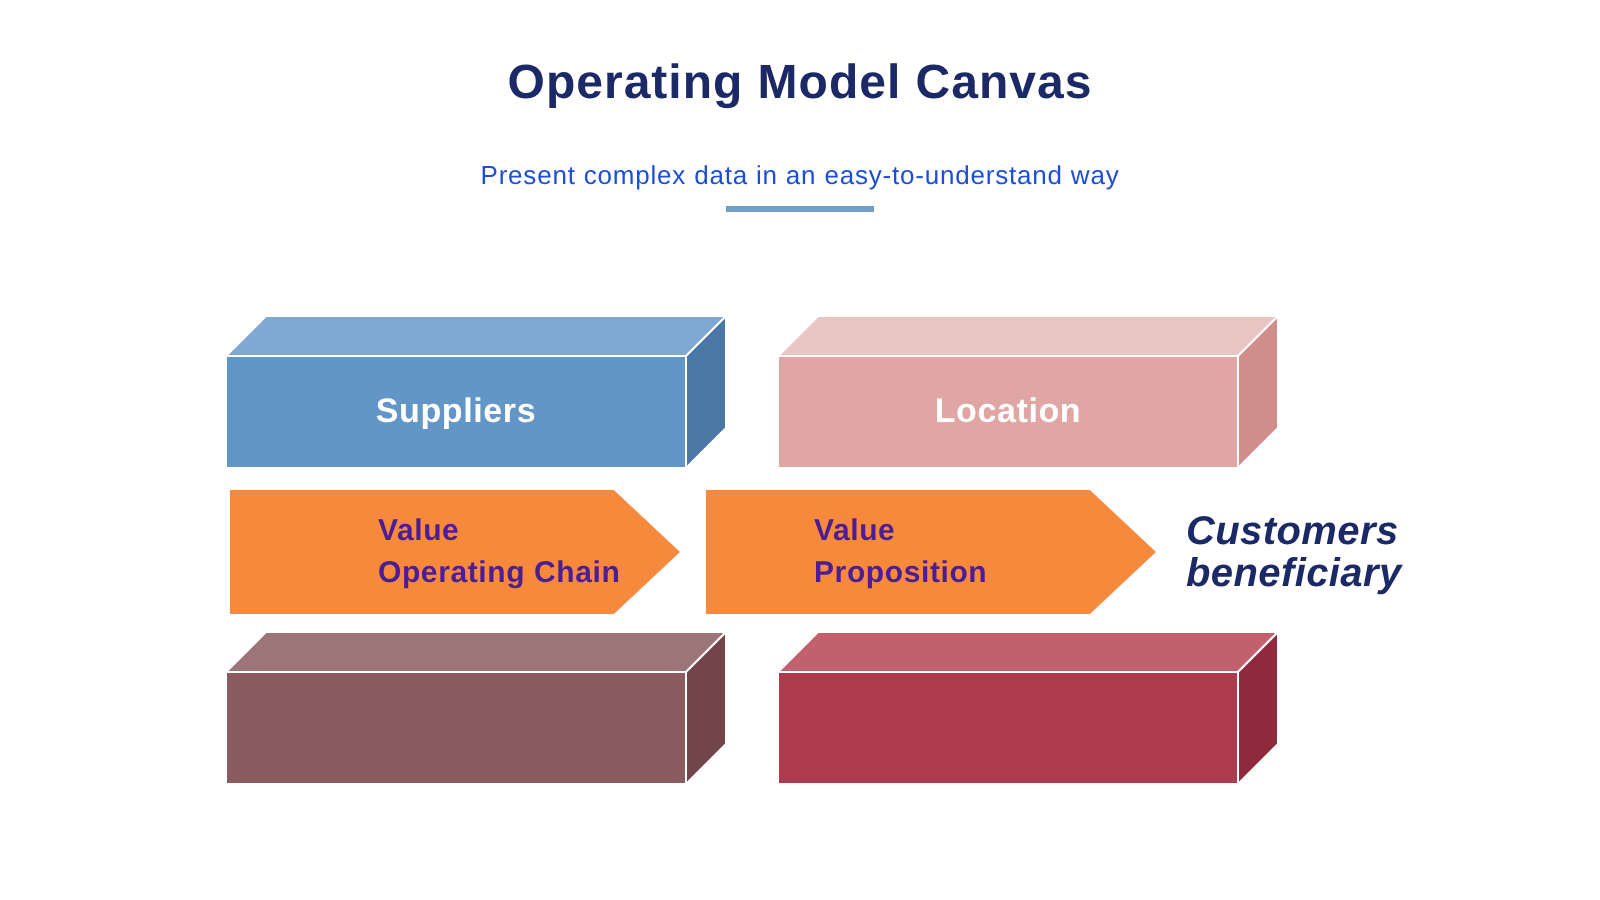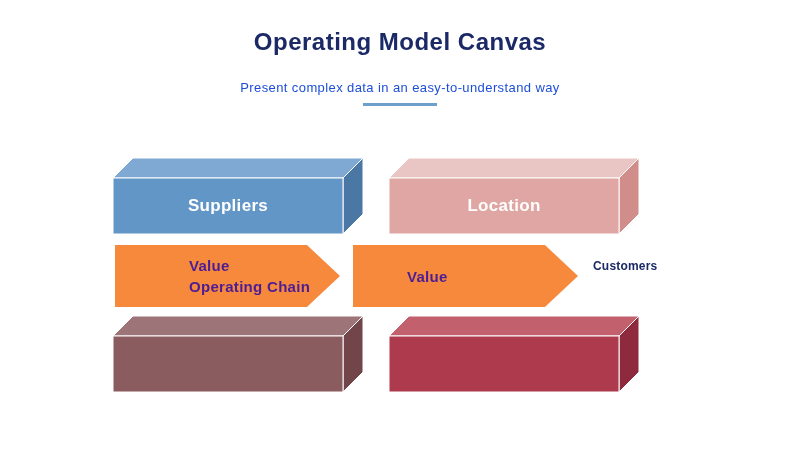--- a/index.html
+++ b/index.html
@@ -35,22 +35,23 @@
   .arrow{
     position:absolute;top:245px;width:225px;height:62px;
     clip-path:polygon(0 0, 85.3% 0, 100% 50%, 85.3% 100%, 0 100%);
     display:flex;flex-direction:column;justify-content:center;
     color:#4c1d95;font-size:15px;font-weight:700;letter-spacing:.3px;
     line-height:21px;
   }
   .arrow-line{white-space:nowrap;}
   .side-text{
     position:absolute;left:593px;top:256px;
-    font-size:12px;font-weight:800;letter-spacing:.2px;
+    font-size:20px;font-weight:800;letter-spacing:.2px;
     line-height:21px;
+    font-style:italic;
   }
 </style>
 </head>
 <body>
 
 <div class="slide">
 
   <div class="title" style="color: rgb(27, 42, 102);">Operating Model Canvas</div>
   <div class="subtitle" style="color: #1d4ed8;">Present complex data in an easy-to-understand way</div>
   <div class="subtitle-underline" style="background: rgb(109, 159, 204);"></div>
@@ -89,19 +90,21 @@
     </svg>
   </div>
 
   <div class="arrow" style="left: 115px; padding-left: 74px; box-sizing: border-box; background: rgb(246, 137, 60);">
     <div class="arrow-line">Value</div>
     <div class="arrow-line">Operating Chain</div>
   </div>
 
   <div class="arrow" style="left: 353px; padding-left: 54px; box-sizing: border-box; background: rgb(246, 137, 60);">
     <div class="arrow-line">Value</div>
+    <div class="arrow-line">Proposition</div>
   </div>
 
   <div class="side-text" style="color: rgb(27, 42, 102);">
     <div>Customers</div>
+    <div>beneficiary</div>
   </div>
 
 </div>
 
 </body></html>

